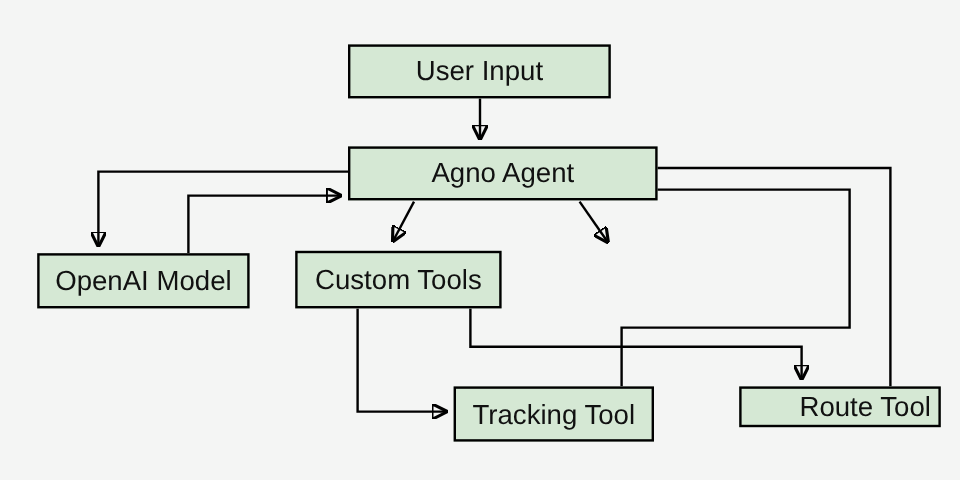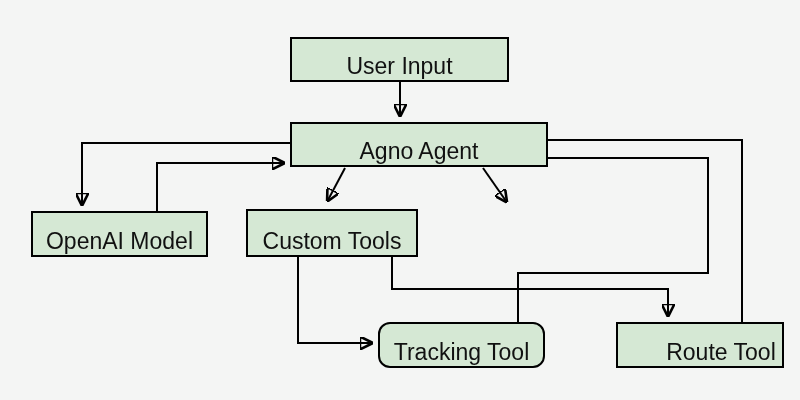--- a/index.html
+++ b/index.html
@@ -29,21 +29,21 @@
     fill: none;
     stroke: var(--arrow, #000000);
     stroke-width: 2;
   }
   .node {
     position: absolute;
     box-sizing: border-box;
     background: var(--node-fill, #d5e8d4);
     border: 2px solid var(--node-border, #000000);
     display: flex;
-    align-items: flex-end;
+    align-items: center;
     justify-content: center;
     color: #111111;
     font-size: 23px;
     font-weight: 500;
     white-space: nowrap;
   }
 </style>
 </head>
 <body style="--bg: #f4f5f4; --node-fill: #d5e8d4; --node-border: #000000; --arrow: #000000;">
 
@@ -85,21 +85,21 @@
 
   <div class="node" style="left:246px; top:209px; width:172px; height:48px;">
     <span>Custom Tools</span>
   </div>
 
   <div class="node" style="left:31px;  top:211px; width:177px; height:46px;">
     <span>OpenAI Model</span>
   </div>
 
 
-  <div class="node" style="left:378px; top:322px; width:167px; height:46px;border-radius:12px;">
+  <div class="node" style="left:378px; top:322px; width:167px; height:46px;">
     <span>Tracking Tool</span>
   </div>
 
-  <div class="node" style="left:616px; top:322px; width:168px; height:46px;padding-left:42px;">
+  <div class="node" style="left:616px; top:322px; width:168px; height:34px;padding-left:42px;">
     <span>Route Tool</span>
   </div>
 
 </div>
 
 </body></html>

